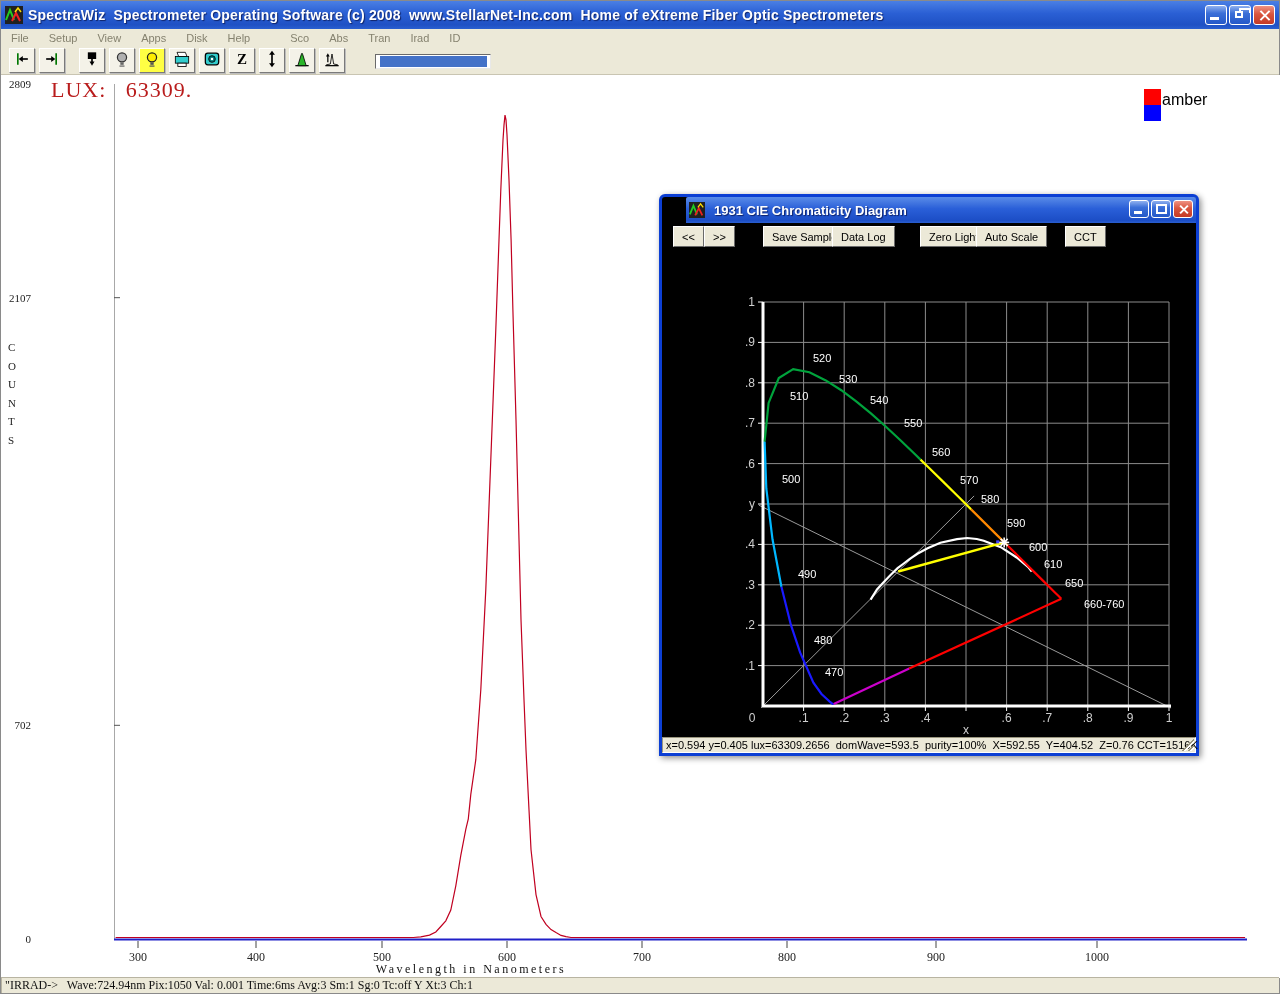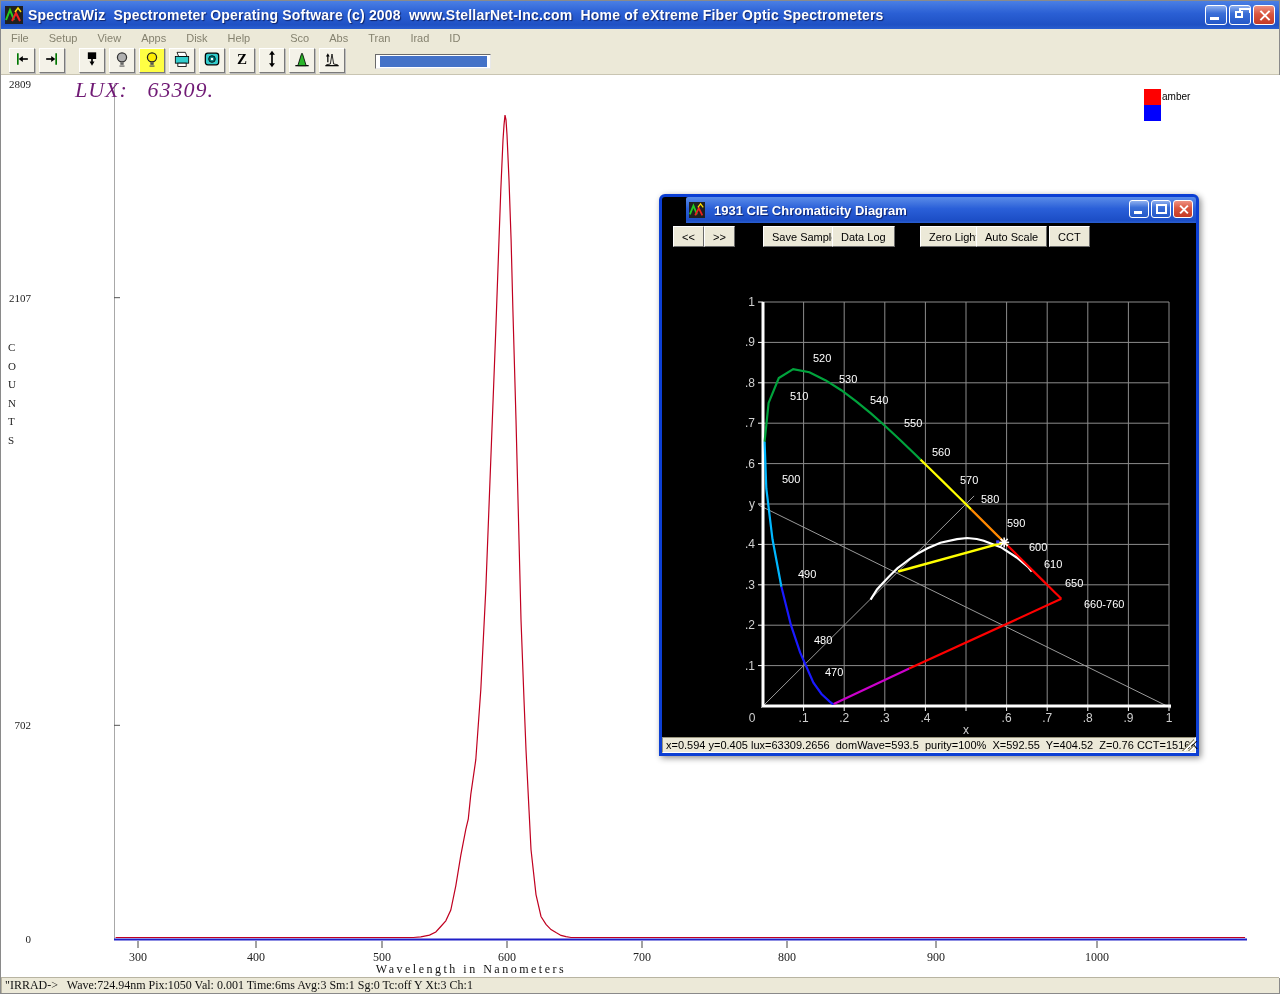--- a/index.html
+++ b/index.html
@@ -39,25 +39,25 @@
     display:flex; align-items:center; justify-content:center; cursor:pointer; }
   .tbtn:first-child { margin-left:8px; }
   .tbtn.groupgap { margin-left:14px; }
   .tbtn.lamp-on { background:#ffff44; }
   .progress-track { position:absolute; left:374px; top:7px; width:116px; height:15px;
     background:#ffffff; border:1px solid; border-color:#6a6a6a #e8e8e8 #e8e8e8 #6a6a6a; }
   .progress-fill { position:absolute; left:4px; top:1px; bottom:1px; background:#4472c8; }
 
   
   .plot-area { position:absolute; left:0; top:74px; width:1280px; height:903px; background:#ffffff; }
-  .lux-label { position:absolute; left:74px; top:2px; font-family:"Liberation Serif",serif;
-    font-size:22px; color:#701a75; white-space:pre; letter-spacing:1px;font-style:italic; }
+  .lux-label { position:absolute; left:50px; top:2px; font-family:"Liberation Serif",serif;
+    font-size:22px; color:#b91c1c; white-space:pre; letter-spacing:1px; }
   .legend { position:absolute; left:1143px; top:14px; }
   .legend .sw { width:17px; height:16px; }
-  .legend .lbl { position:absolute; left:18px; top:2px; font-size:10px; color:#000; }
+  .legend .lbl { position:absolute; left:18px; top:2px; font-size:16px; color:#000; }
 
   
   .statusbar { position:absolute; left:0; bottom:0; width:100%; height:17px; background:#ece9d8;
     border-top:1px solid #ffffff; font-family:"Liberation Serif",serif; font-size:12px; color:#111;
     line-height:16px; padding-left:4px; white-space:pre; box-shadow:inset 1px 1px 0 #b8b4a2; }
 
   
   .cie-window { position:absolute; left:658px; top:193px; width:540px; height:562px;
     border:3px solid #0c3fd4; border-radius:6px 6px 0 0; background:#000; box-shadow:2px 2px 6px rgba(0,0,0,.45); }
   .cie-titlebar { position:relative; height:26px;
@@ -265,21 +265,21 @@
         <div class="cbtn close"><span class="glyph-x"></span></div>
       </div>
     </div>
     <div class="cie-toolbar" id="cie-toolbar">
         <button class="cie-btn" style="left: 11px;">&lt;&lt;</button>
         <button class="cie-btn" style="left: 42px;">&gt;&gt;</button>
         <button class="cie-btn" style="left: 77px; margin-left: 24px;">Save Sample</button>
         <button class="cie-btn" style="left: 170px;">Data Log</button>
         <button class="cie-btn" style="left: 258px;">Zero Light</button>
         <button class="cie-btn" style="left: 314px;">Auto Scale</button>
-        <button class="cie-btn" style="left: 387px;">CCT</button>
+        <button class="cie-btn" style="left: 403px;">CCT</button>
       </div>
     <div class="cie-body">
       <svg id="cie-plot-svg" width="534" height="488" viewBox="0 0 534 488">
           <line x1="141.6" y1="457" x2="141.6" y2="53" stroke="#8c8c8c" stroke-width="1"></line>
           <line x1="101" y1="416.6" x2="507" y2="416.6" stroke="#8c8c8c" stroke-width="1"></line>
           <line x1="141.6" y1="457" x2="141.6" y2="462" stroke="#fff"></line>
           <line x1="96" y1="416.6" x2="101" y2="416.6" stroke="#fff"></line>
           <line x1="182.2" y1="457" x2="182.2" y2="53" stroke="#8c8c8c" stroke-width="1"></line>
           <line x1="101" y1="376.2" x2="507" y2="376.2" stroke="#8c8c8c" stroke-width="1"></line>
           <line x1="182.2" y1="457" x2="182.2" y2="462" stroke="#fff"></line>

